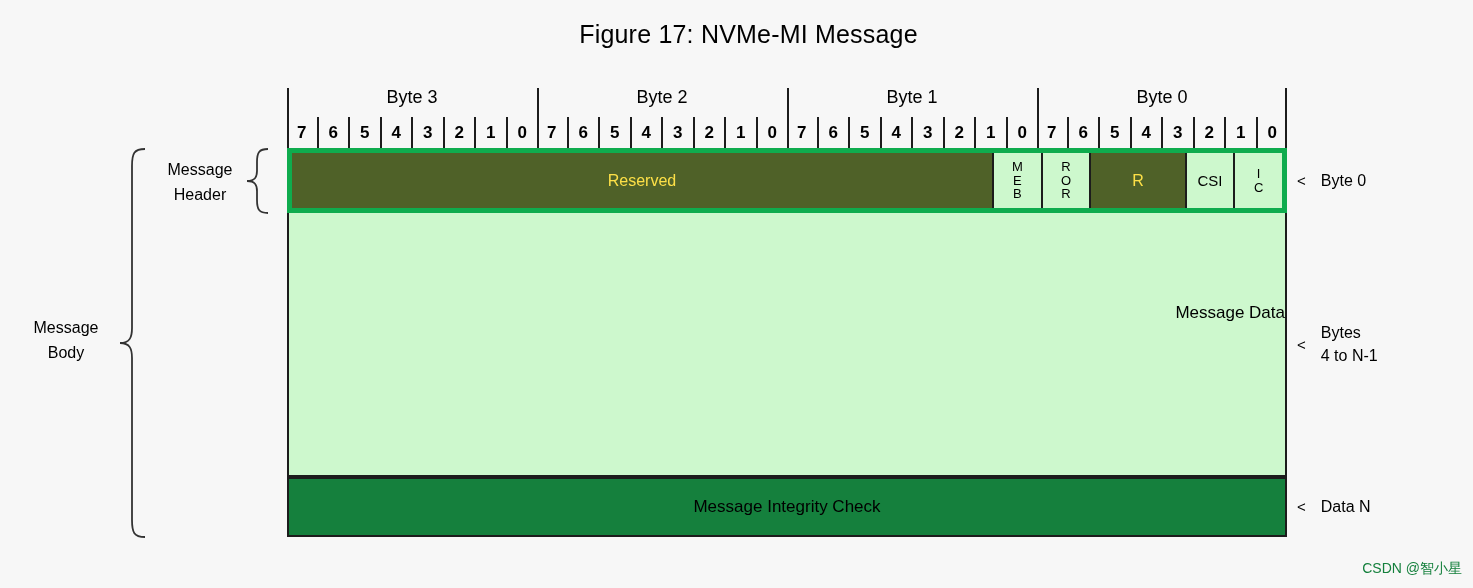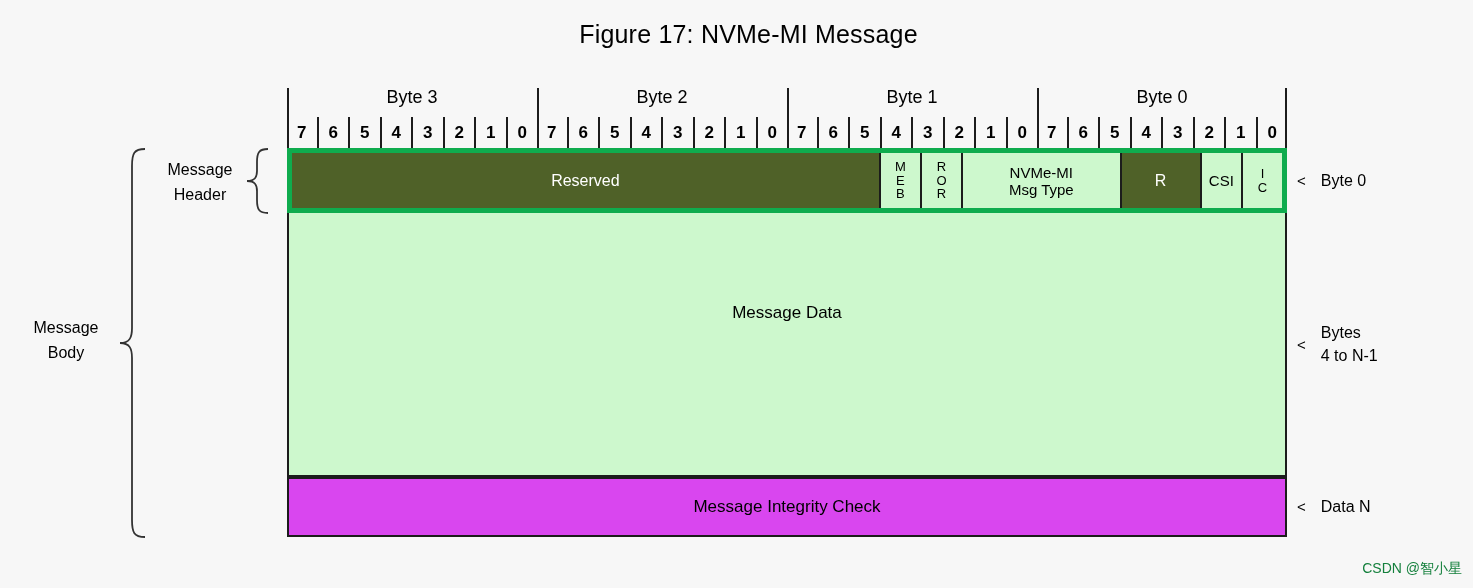--- a/index.html
+++ b/index.html
@@ -30,37 +30,37 @@
   .header-row{
     position:absolute;left:0;top:148px;width:1000px;height:65px;
     box-sizing:border-box;border:5px solid #0fac4e;
     display:flex;background:#cdf8cd;
   }
   .field{
     display:flex;align-items:center;justify-content:center;text-align:center;
     box-sizing:border-box;white-space:pre-line;font-size:16px;
   }
   .field.sep{border-left:2px solid #1c1c1c;}
-  .field.dark{background:#4f6128;color:#ffffff;}
+  .field.dark{background:#4f6128;color:#fde047;}
   .field.light{background:#cdf8cd;color:#000;}
   .field.stacked{font-size:13px;line-height:13.5px;}
   .field.msgtype2{font-size:15px;line-height:17px;}
   .field.csi{font-size:15px;}
   .f15{flex:15}.f7{flex:7}.f4{flex:4}.f2{flex:2}.f1{flex:1}
   
   .data-box{
     position:absolute;left:0;top:213px;width:1000px;height:264px;
     box-sizing:border-box;background:#cdf8cd;
     border:2px solid #1c1c1c;border-top:none;
-    display:flex;justify-content:center;align-items:flex-start;
+    display:flex;justify-content:flex-end;align-items:flex-start;
     padding-top:90px;font-size:17px;
   }
   .mic-box{
     position:absolute;left:0;top:477px;width:1000px;height:60px;
-    box-sizing:border-box;background:#d946ef;border:2px solid #1c1c1c;
+    box-sizing:border-box;background:#15803d;border:2px solid #1c1c1c;
     display:flex;justify-content:center;align-items:center;font-size:17px;
   }
   
   .msg-header-label{
     position:absolute;left:150px;top:157px;width:100px;
     text-align:center;font-size:16px;line-height:25px;white-space:pre-line;
   }
   .msg-body-label{
     position:absolute;left:16px;top:315px;width:100px;
     text-align:center;font-size:16px;line-height:25px;white-space:pre-line;
@@ -143,22 +143,20 @@
     </div>
 
   <div class="header-row">
     <div class="field dark f15">Reserved</div>
     <div class="field light f1 sep stacked">M
 E
 B</div>
     <div class="field light f1 sep stacked">R
 O
 R</div>
-    <div class="field light f4 sep msgtype2">NVMe-MI
-Msg Type</div>
     <div class="field dark f2 sep">R</div>
     <div class="field light f1 sep csi">CSI</div>
     <div class="field light f1 sep stacked">I
 C</div>
   </div>
 
   <div class="data-box">
     <span>Message Data</span>
   </div>
 

